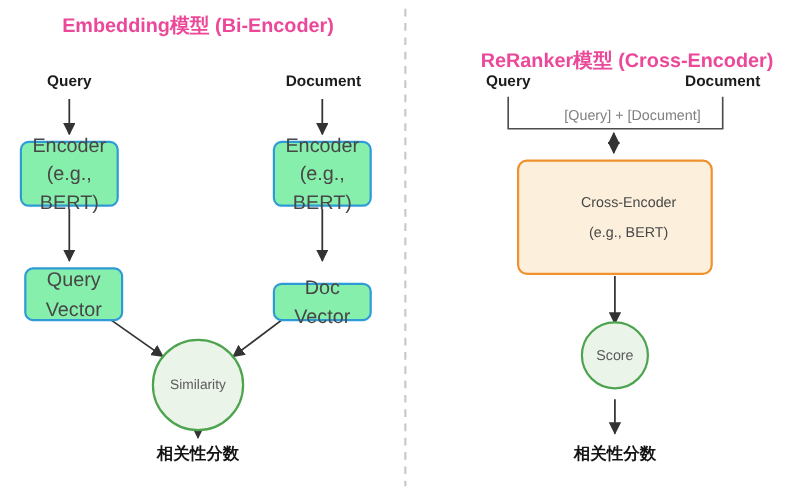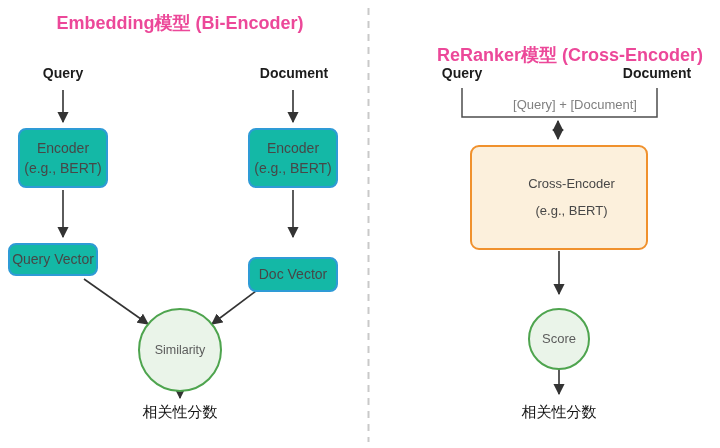--- a/index.html
+++ b/index.html
@@ -4,27 +4,27 @@
 <style>
   html,body{margin:0;padding:0;background:#ffffff;}
   .stage{
     position:relative;width:720px;height:448px;background:#ffffff;overflow:hidden;
     font-family:"Liberation Sans","DejaVu Sans",sans-serif;
   }
   .abs{position:absolute;}
   .ctr{transform:translateX(-50%);white-space:nowrap;}
   .panel-title{font-size:18px;font-weight:bold;color:#ec4899;letter-spacing:0px;}
   .io-label{font-size:14px;font-weight:bold;color:#1c1c1c;}
-  .out-label{font-size:15px;font-weight:normal;color:#141414;}
+  .out-label{font-size:15px;font-weight:bold;color:#141414;}
   .concat-label{font-size:13px;color:#808080;}
   .node{
     box-sizing:border-box;display:flex;flex-direction:column;align-items:center;justify-content:center;
     text-align:center;line-height:1.45;
   }
-  .box-blue{background:#14b8a6;border:2px solid #2E9BD6;border-radius:8px;color:#474747;font-size:14px;}
+  .box-blue{background:#86efac;border:2px solid #2E9BD6;border-radius:8px;color:#474747;font-size:18px;}
   .box-orange{background:#FCF0DC;border:2px solid #F0912D;border-radius:9px;color:#474747;font-size:13px;padding-left:25px;}
   .circle-green{background:#EAF4E9;border:2px solid #4EA44E;border-radius:50%;color:#5c5c5c;font-size:12.5px;}
   .ce-name{margin-bottom:8px;}
   svg{position:absolute;left:0;top:0;pointer-events:none;}
 </style>
 </head>
 <body>
 
 <div class="stage">
 
@@ -59,21 +59,21 @@
 
   <div class="abs node box-blue" style="left:18px;top:128px;width:90px;height:60px;">
     <div>Encoder</div>
     <div>(e.g., BERT)</div>
   </div>
   <div class="abs node box-blue" style="left:248px;top:128px;width:90px;height:60px;">
     <div>Encoder</div>
     <div>(e.g., BERT)</div>
   </div>
 
-  <div class="abs node box-blue" style="left:8px;top:243px;width:90px;height:33px;">
+  <div class="abs node box-blue" style="left:22px;top:243px;width:90px;height:49px;">
     <div>Query Vector</div>
   </div>
   <div class="abs node box-blue" style="left:248px;top:257px;width:90px;height:35px;">
     <div>Doc Vector</div>
   </div>
 
   <div class="abs node circle-green" style="left:138px;top:308px;width:84px;height:84px;text-align:right;">
     <div>Similarity</div>
   </div>
 
@@ -84,19 +84,19 @@
   <div class="abs io-label ctr" style="left:462px;top:65px;">Query</div>
   <div class="abs io-label ctr" style="left:657px;top:65px;">Document</div>
 
   <div class="abs concat-label ctr" style="left:575px;top:97px;">[Query] + [Document]</div>
 
   <div class="abs node box-orange" style="left:470px;top:145px;width:178px;height:105px;">
     <div class="ce-name">Cross-Encoder</div>
     <div>(e.g., BERT)</div>
   </div>
 
-  <div class="abs node circle-green" style="left:528px;top:308px;width:62px;height:62px;font-size:13px;">
+  <div class="abs node circle-green" style="left:528px;top:292px;width:62px;height:62px;font-size:13px;">
     <div>Score</div>
   </div>
 
   <div class="abs out-label ctr" style="left:559px;top:403px;">相关性分数</div>
 
 </div>
 
 </body></html>

